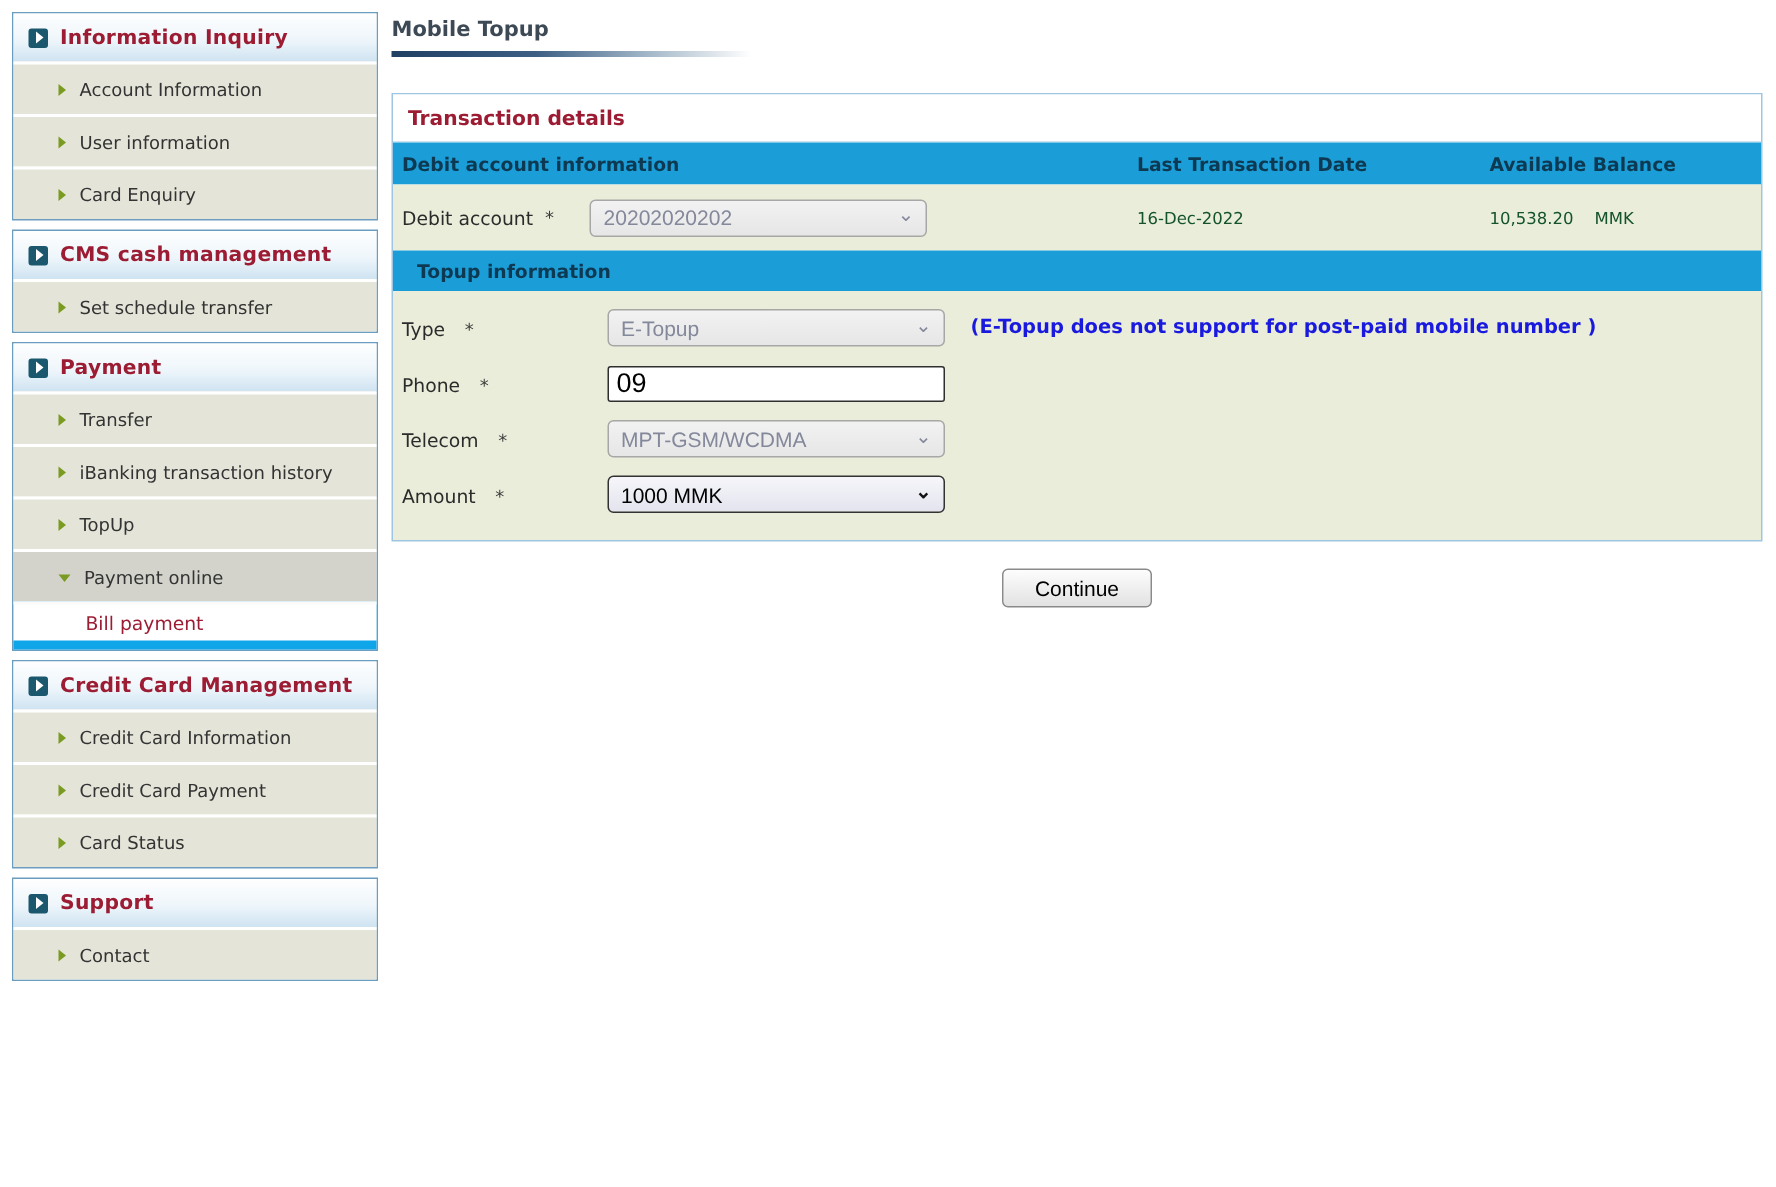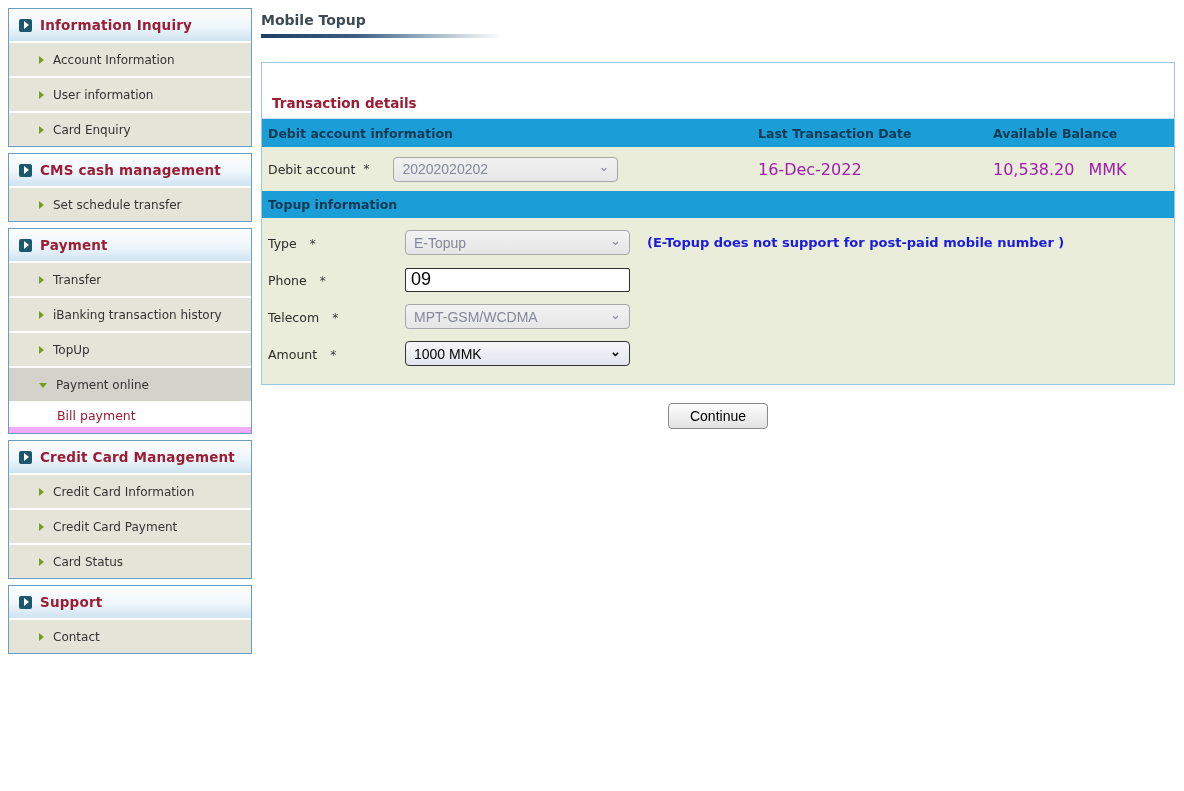--- a/index.html
+++ b/index.html
@@ -16,45 +16,45 @@
   .tri-white{width:0;height:0;border-left:5px solid #fff;border-top:4px solid transparent;
     border-bottom:4px solid transparent;margin-left:2px;}
   .sec-title{color:#9c1c33;font-weight:bold;font-size:13.5px;letter-spacing:0.2px;}
   .item{height:33px;background:#e4e4d9;border-top:2px solid #ffffff;display:flex;
     align-items:center;padding-left:30px;font-size:12px;color:#333;cursor:pointer;}
   .tri-olive{width:0;height:0;border-left:5px solid #7a9b21;border-top:4px solid transparent;
     border-bottom:4px solid transparent;margin-right:9px;flex:0 0 auto;}
   .item.expanded{background:#d3d3cc;}
   .item.expanded .tri-olive{border-left:4px solid transparent;border-right:4px solid transparent;
     border-top:5px solid #7a9b21;border-bottom:none;margin-top:2px;}
-  .subwrap{background:#f0abfc;padding-bottom:6px;}
+  .subwrap{background:#0ea5e9;padding-bottom:6px;}
   .subitem{height:24px;display:flex;align-items:center;padding-left:48px;font-size:12.5px;
     color:#9c1c33;background:#fff;border-top:2px solid #fbfbf9;cursor:pointer;}
   .subitem + .subitem{border-top:1px solid #e3e3de;}
 
   
   #main{position:absolute;left:261px;top:0;width:914px;}
   .page-title{margin-top:12px;font-size:14px;font-weight:bold;color:#3d4a56;}
   .title-rule{height:4px;width:240px;margin-top:6px;
     background:linear-gradient(to right,#1f3f63 0%,#3d5f84 40%,#9fb4c6 70%,#ffffff 100%);}
   .panel{margin-top:24px;border:1px solid #9ec5e2;}
   .panel-title{height:31px;display:flex;align-items:center;padding-left:10px;background:#ffffff;
-    color:#9c1c33;font-weight:bold;font-size:13.5px;border-bottom:1px solid #cfe2f1;margin-top:24px;}
+    color:#9c1c33;font-weight:bold;font-size:13.5px;border-bottom:1px solid #cfe2f1;}
   .blue-row{background:#1b9ed8;color:#0d3a52;font-weight:bold;font-size:12.5px;}
   .grid3{display:grid;grid-template-columns:490px 235px 1fr;align-items:center;}
   .hdr{height:28px;}
   .hdr > div{padding-left:6px;}
   .debit-row{background:#e9edd9;height:44px;}
   .debit-row > div{padding-left:6px;}
   .cell-flex{display:flex;align-items:center;}
   .flabel{font-size:12.5px;color:#2b2b2b;}
   .req{margin-left:8px;color:#3c3c3c;font-size:12px;}
-  .val-text{font-size:16px;color:#a21caf;}
+  .val-text{font-size:11px;color:#14532d;}
   .bal-cur{margin-left:14px;}
-  .blue-band{height:27px;display:flex;align-items:center;padding-left:6px;}
+  .blue-band{height:27px;display:flex;align-items:center;padding-left:16px;}
   .form-area{background:#e9edd9;padding:6px 0 12px 0;}
   .form-row{display:grid;grid-template-columns:137px 230px 1fr;align-items:center;height:37px;padding-left:6px;}
   .note{color:#1a1adf;font-weight:bold;font-size:13px;margin-left:12px;white-space:nowrap;}
 
   .sel{width:225px;height:25px;border:1px solid #a7a7a7;border-radius:4px;
     background:linear-gradient(#f2f2f2,#e6e6e6);display:flex;align-items:center;
     padding:0 8px;box-sizing:border-box;cursor:pointer;
     font-family:"Liberation Sans",sans-serif;font-size:14px;}
   .sel .sel-val{flex:1;overflow:hidden;white-space:nowrap;}
   .sel .chev{font-size:13px;line-height:10px;margin-left:4px;transform:translateY(-2px);}

